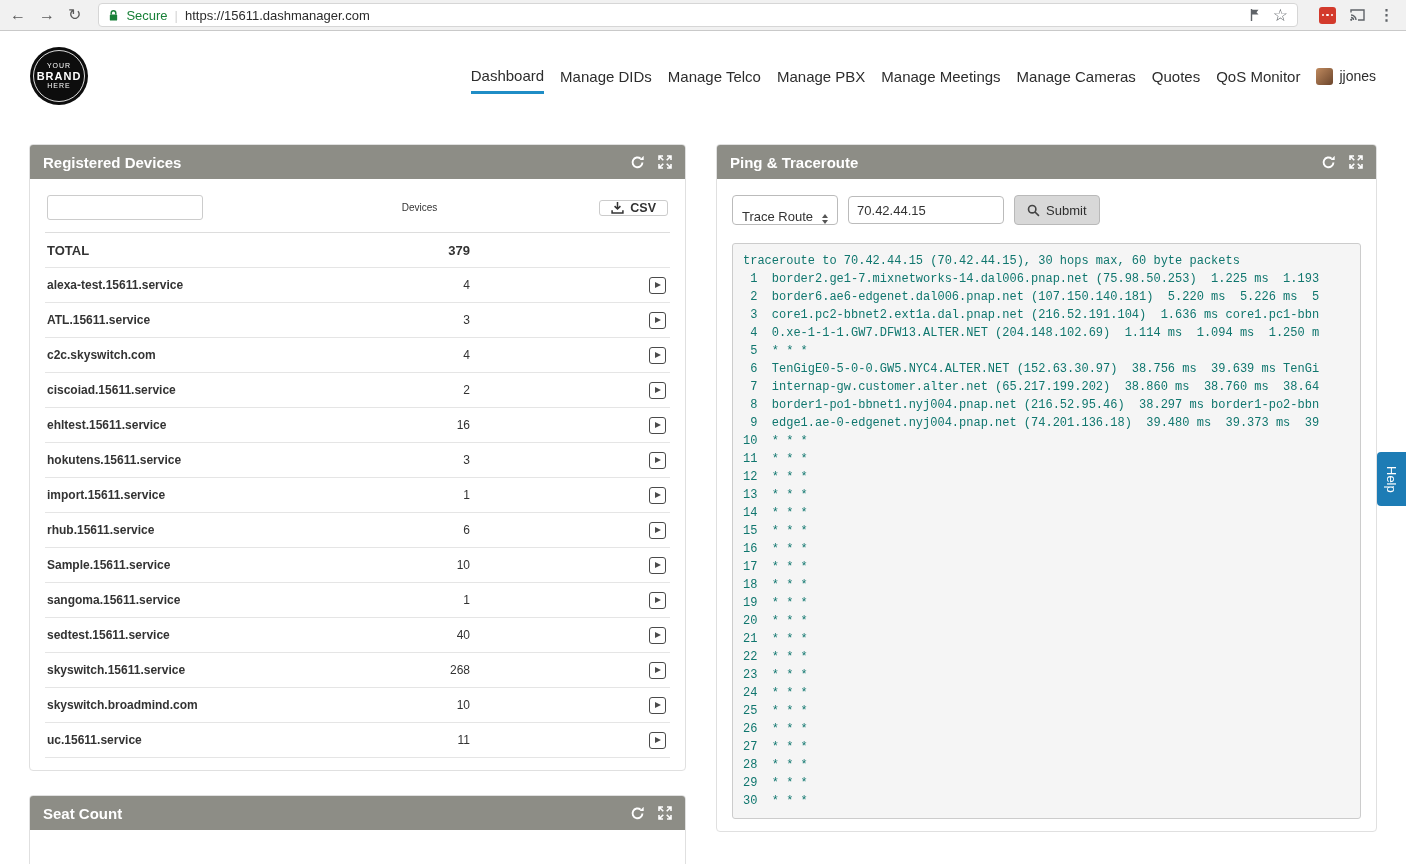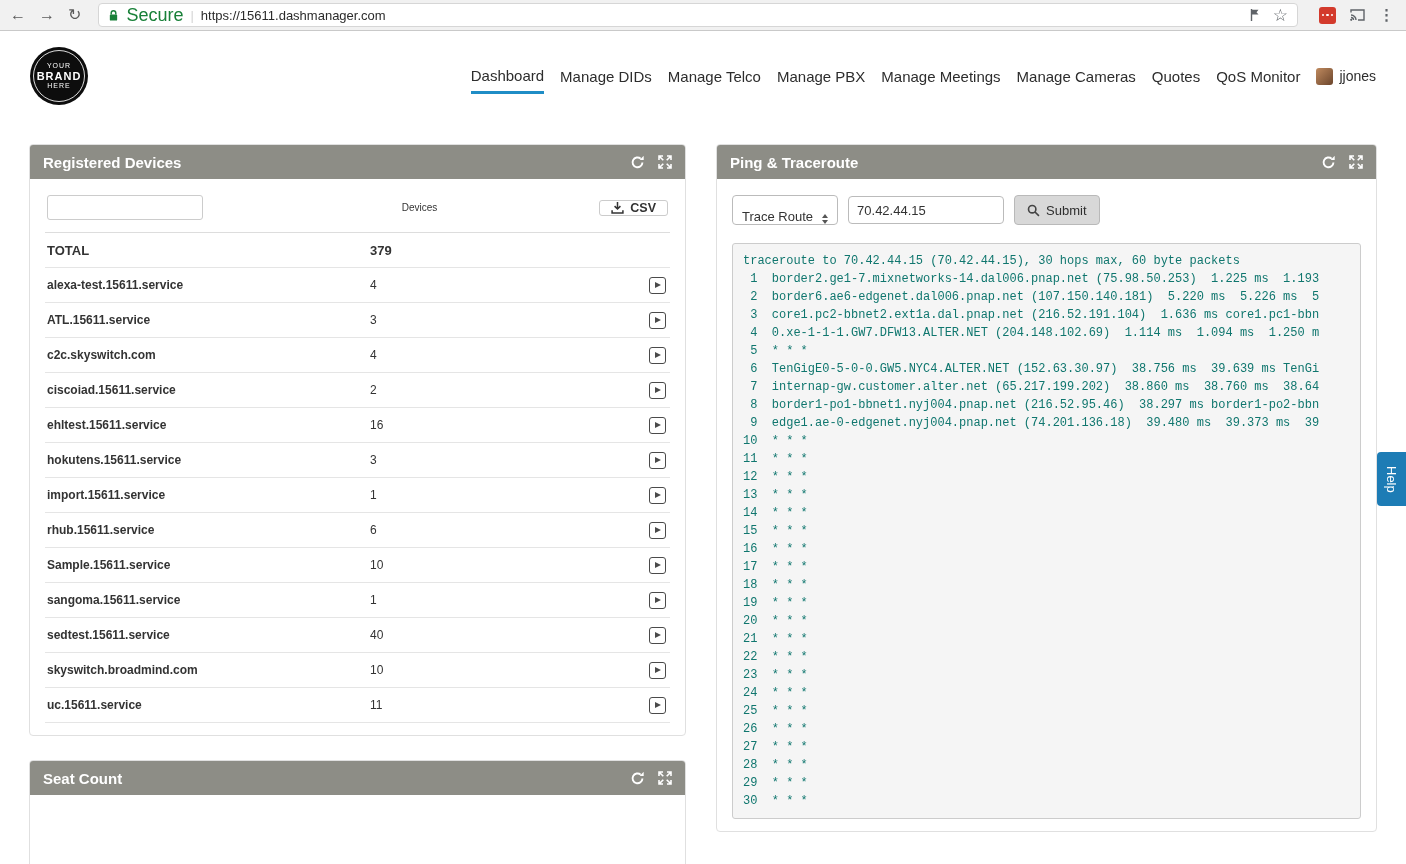--- a/index.html
+++ b/index.html
@@ -6,21 +6,21 @@
   body{
     width:1406px;height:864px;overflow:hidden;position:relative;
     background:#fff;font-family:"Liberation Sans",sans-serif;color:#333;
   }
   
   .browser-bar{height:30px;background:#f1f1f1;border-bottom:1px solid #c9c9c9;
     display:flex;align-items:center;padding:0 10px;gap:13px}
   .nav-glyph{color:#5a5a5a;font-size:16px;line-height:1;cursor:pointer}
   .omnibox{flex:1;height:22px;background:#fff;border:1px solid #d6d6d6;border-radius:4px;
     display:flex;align-items:center;padding:0 9px;gap:7px;margin-left:4px}
-  .secure-label{color:var(--secure-green,#188038);font-size:18px}
+  .secure-label{color:var(--secure-green,#188038);font-size:13px}
   .omni-sep{color:#d4d4d4;font-size:13px}
   .url-text{color:#2b2b2b;font-size:13px}
   .omni-right{margin-left:auto;display:flex;gap:12px;align-items:center}
   .tool-icons{display:flex;gap:13px;align-items:center;margin:0 2px 0 8px}
   .star-glyph{font-size:17px;color:#5f6368;cursor:pointer}
   .menu-glyph{font-size:15px;color:#5f6368;font-weight:bold;cursor:pointer}
   .ext-icon{width:17px;height:17px;border-radius:3px;background:var(--extension-red,#d33a2c);
     display:flex;align-items:center;justify-content:center;gap:2px;cursor:pointer}
   .ext-icon i{width:2.5px;height:2.5px;background:#fff;border-radius:50%;display:block}
   
@@ -51,21 +51,21 @@
   .search-input{width:156px;height:25px;border:1px solid #ccc;border-radius:3px;padding:0 6px;
     font-size:12px;font-family:inherit;box-sizing:border-box}
   .devices-label{text-align:center;font-size:10px;color:#333}
   .csv-btn{grid-column:4;justify-self:end;display:inline-flex;align-items:center;gap:6px;
     border:1px solid #ccc;background:#fff;border-radius:3px;height:16px;padding:0 11px;
     font-size:12.5px;font-weight:bold;color:#333;cursor:pointer;font-family:inherit}
   .devices-table{border-top:1px solid #ddd}
   .drow{display:grid;grid-template-columns:52% 16% 1fr auto;align-items:center;height:34px;
     border-bottom:1px solid #e5e5e5}
   .dname{font-size:12px;font-weight:bold;color:#333;padding-left:2px;white-space:nowrap}
-  .dcount{text-align:left;font-size:12px;color:#333}
+  .dcount{text-align:right;font-size:12px;color:#333}
   .drow.total .dname,.drow.total .dcount{font-weight:bold;font-size:13px}
   .dplay{grid-column:4;justify-self:end;width:15px;height:15px;border:1px solid #4a4a4a;border-radius:3px;
     display:flex;align-items:center;justify-content:center;margin-right:4px;cursor:pointer}
   .ptri{width:0;height:0;border-left:6px solid #4a4a4a;border-top:3.8px solid transparent;
     border-bottom:3.8px solid transparent;margin-left:1.5px}
   .drow.total .dplay{visibility:hidden}
   
   .seat-body{position:relative;height:100px}
   
   .ping-controls{display:flex;gap:10px;align-items:center;padding:2px 0 2px}
@@ -263,20 +263,27 @@
             <div class="drow">
               <span class="dname">sangoma.15611.service</span>
               <span class="dcount">1</span>
               <span class="dplay">
                 <span class="ptri"></span>
               </span>
             </div>
             <div class="drow">
               <span class="dname">sedtest.15611.service</span>
               <span class="dcount">40</span>
+              <span class="dplay">
+                <span class="ptri"></span>
+              </span>
+            </div>
+            <div class="drow">
+              <span class="dname">skyswitch.15611.service</span>
+              <span class="dcount">268</span>
               <span class="dplay">
                 <span class="ptri"></span>
               </span>
             </div>
             <div class="drow">
               <span class="dname">skyswitch.broadmind.com</span>
               <span class="dcount">10</span>
               <span class="dplay">
                 <span class="ptri"></span>
               </span>

